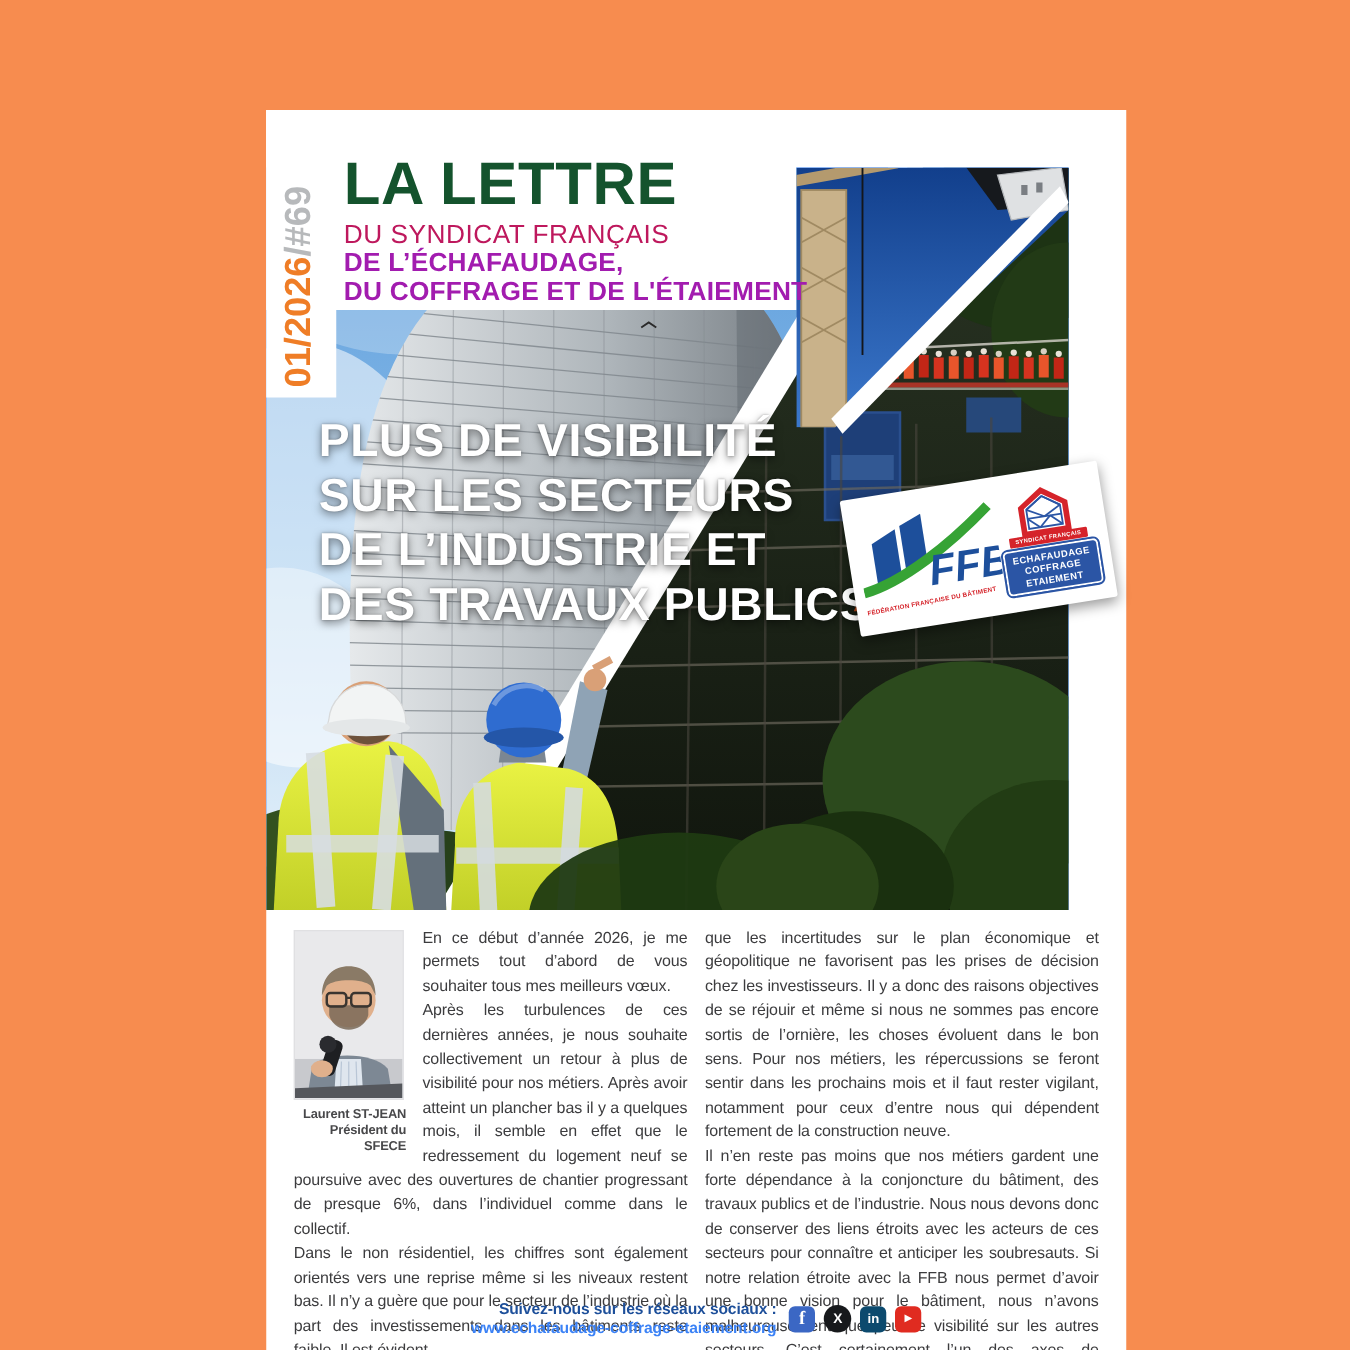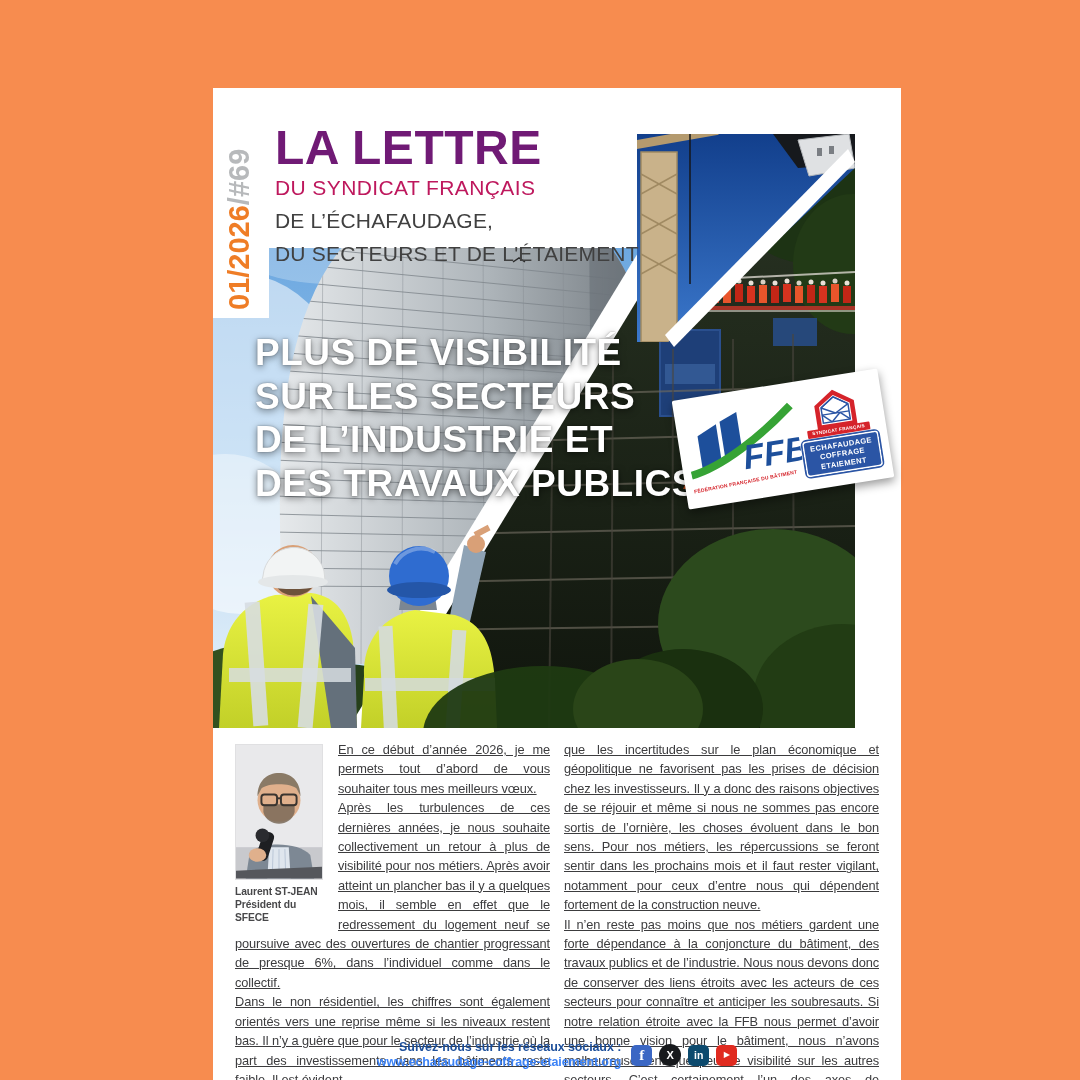--- a/index.html
+++ b/index.html
@@ -22,23 +22,23 @@
   .head-box{position:absolute;left:0;top:0;width:424px;height:160px;background:#fff;z-index:5;}
   .head-tab{position:absolute;left:0;top:0;width:56px;height:230px;background:#fff;z-index:5;}
   .issue-vertical{
     position:absolute;left:10px;top:42px;width:180px;height:32px;z-index:6;
     transform:rotate(-90deg) translateX(-180px);transform-origin:0 0;
     font-size:29px;font-weight:bold;line-height:32px;white-space:nowrap;letter-spacing:0px;
   }
   .issue-date{color:#EF7D26;}
   .issue-num{color:#B7B9BB;}
   .masthead{position:absolute;left:62px;top:36px;z-index:6;line-height:1;}
-  .mast-title{font-size:48px;font-weight:bold;color:#701a75;letter-spacing:0.5px;margin-bottom:4px;}
+  .mast-title{font-size:48px;font-weight:bold;color:#14532d;letter-spacing:0.5px;margin-bottom:4px;}
   .mast-sub1{font-size:21px;color:#be185d;letter-spacing:0.4px;line-height:23px;}
-  .mast-sub2,.mast-sub3{font-size:21px;font-weight:normal;color:#404040;letter-spacing:0.2px;line-height:23px;margin-top:10px;}
+  .mast-sub2,.mast-sub3{font-size:21px;font-weight:bold;color:#a21caf;letter-spacing:0.2px;line-height:23px;}
   
   .headline{
     position:absolute;left:42px;top:243px;z-index:7;
     font-size:37px;font-weight:bold;color:#fff;line-height:43.5px;letter-spacing:0.5px;
     text-shadow:0 2px 7px rgba(0,0,0,.5), 0 0 2px rgba(0,0,0,.35);
     white-space:nowrap;
   }
   
   .ffb-card{
     position:absolute;left:466px;top:296px;width:208px;height:110px;z-index:8;
@@ -60,24 +60,24 @@
     text-align:center;
   }
   .ffb-box div{color:#fff;font-size:7.5px;font-weight:bold;letter-spacing:0.4px;line-height:9.5px;white-space:nowrap;}
   
   .article{
     position:absolute;left:22px;top:652px;width:644px;z-index:4;
     display:flex;gap:14px;
     font-size:12.8px;line-height:19.4px;color:#3C3C3E;text-align:justify;letter-spacing:-0.1px;
   }
   .col{flex:1;}
-  .col p{margin:0;text-decoration:underline;}
+  .col p{margin:0;}
   .portrait-fig{float:left;width:90px;margin:4px 13px 2px 0;}
   .portrait{width:88px;height:136px;background:#e9e9eb;display:block;border:1px solid #e0e0e2;box-sizing:border-box;}
-  .caption{margin-top:5px;text-align:left;font-size:10.3px;font-weight:bold;color:#48484A;line-height:13px;letter-spacing:-0.1px;}
+  .caption{margin-top:5px;text-align:right;font-size:10.3px;font-weight:bold;color:#48484A;line-height:13px;letter-spacing:-0.1px;}
   
   .footer{
     position:absolute;left:0;right:0;top:952px;z-index:4;
     display:flex;align-items:center;justify-content:center;gap:10px;
   }
   .footer-text{text-align:right;line-height:15px;}
   .footer-label{font-size:12.5px;font-weight:bold;color:#1D4F9A;letter-spacing:-0.1px;}
   .footer-url{font-size:12.5px;font-weight:bold;color:#3b82f6;letter-spacing:-0.1px;}
   .social{display:flex;align-items:center;gap:7px;}
   .sicon{
@@ -304,21 +304,21 @@
 
   <div class="head-box"></div>
   <div class="head-tab"></div>
   <div class="issue-vertical">
     <span class="issue-date">01/2026</span><span class="issue-num">/#69</span>
   </div>
   <div class="masthead">
     <div class="mast-title">LA LETTRE</div>
     <div class="mast-sub1">DU SYNDICAT FRANÇAIS</div>
     <div class="mast-sub2">DE L’ÉCHAFAUDAGE,</div>
-    <div class="mast-sub3">DU SECTEURS ET DE L'ÉTAIEMENT</div>
+    <div class="mast-sub3">DU COFFRAGE ET DE L'ÉTAIEMENT</div>
   </div>
 
   <div class="ffb-card">
     <div class="ffb-left">
       <svg width="112" height="66" viewBox="0 0 112 66">
         <polygon points="12,22 32,13 32,52 12,57" fill="#1D4F9B"></polygon>
         <polygon points="36,11 54,4 54,43 36,48" fill="#1D4F9B"></polygon>
         <path d="M0,60 C32,56 74,32 108,6" stroke="#36A335" stroke-width="8" fill="none"></path>
         <text x="54" y="62" font-size="34" font-weight="bold" fill="#1D4F9B" font-family="Liberation Sans, sans-serif" font-style="italic">FFB</text>
       </svg>

